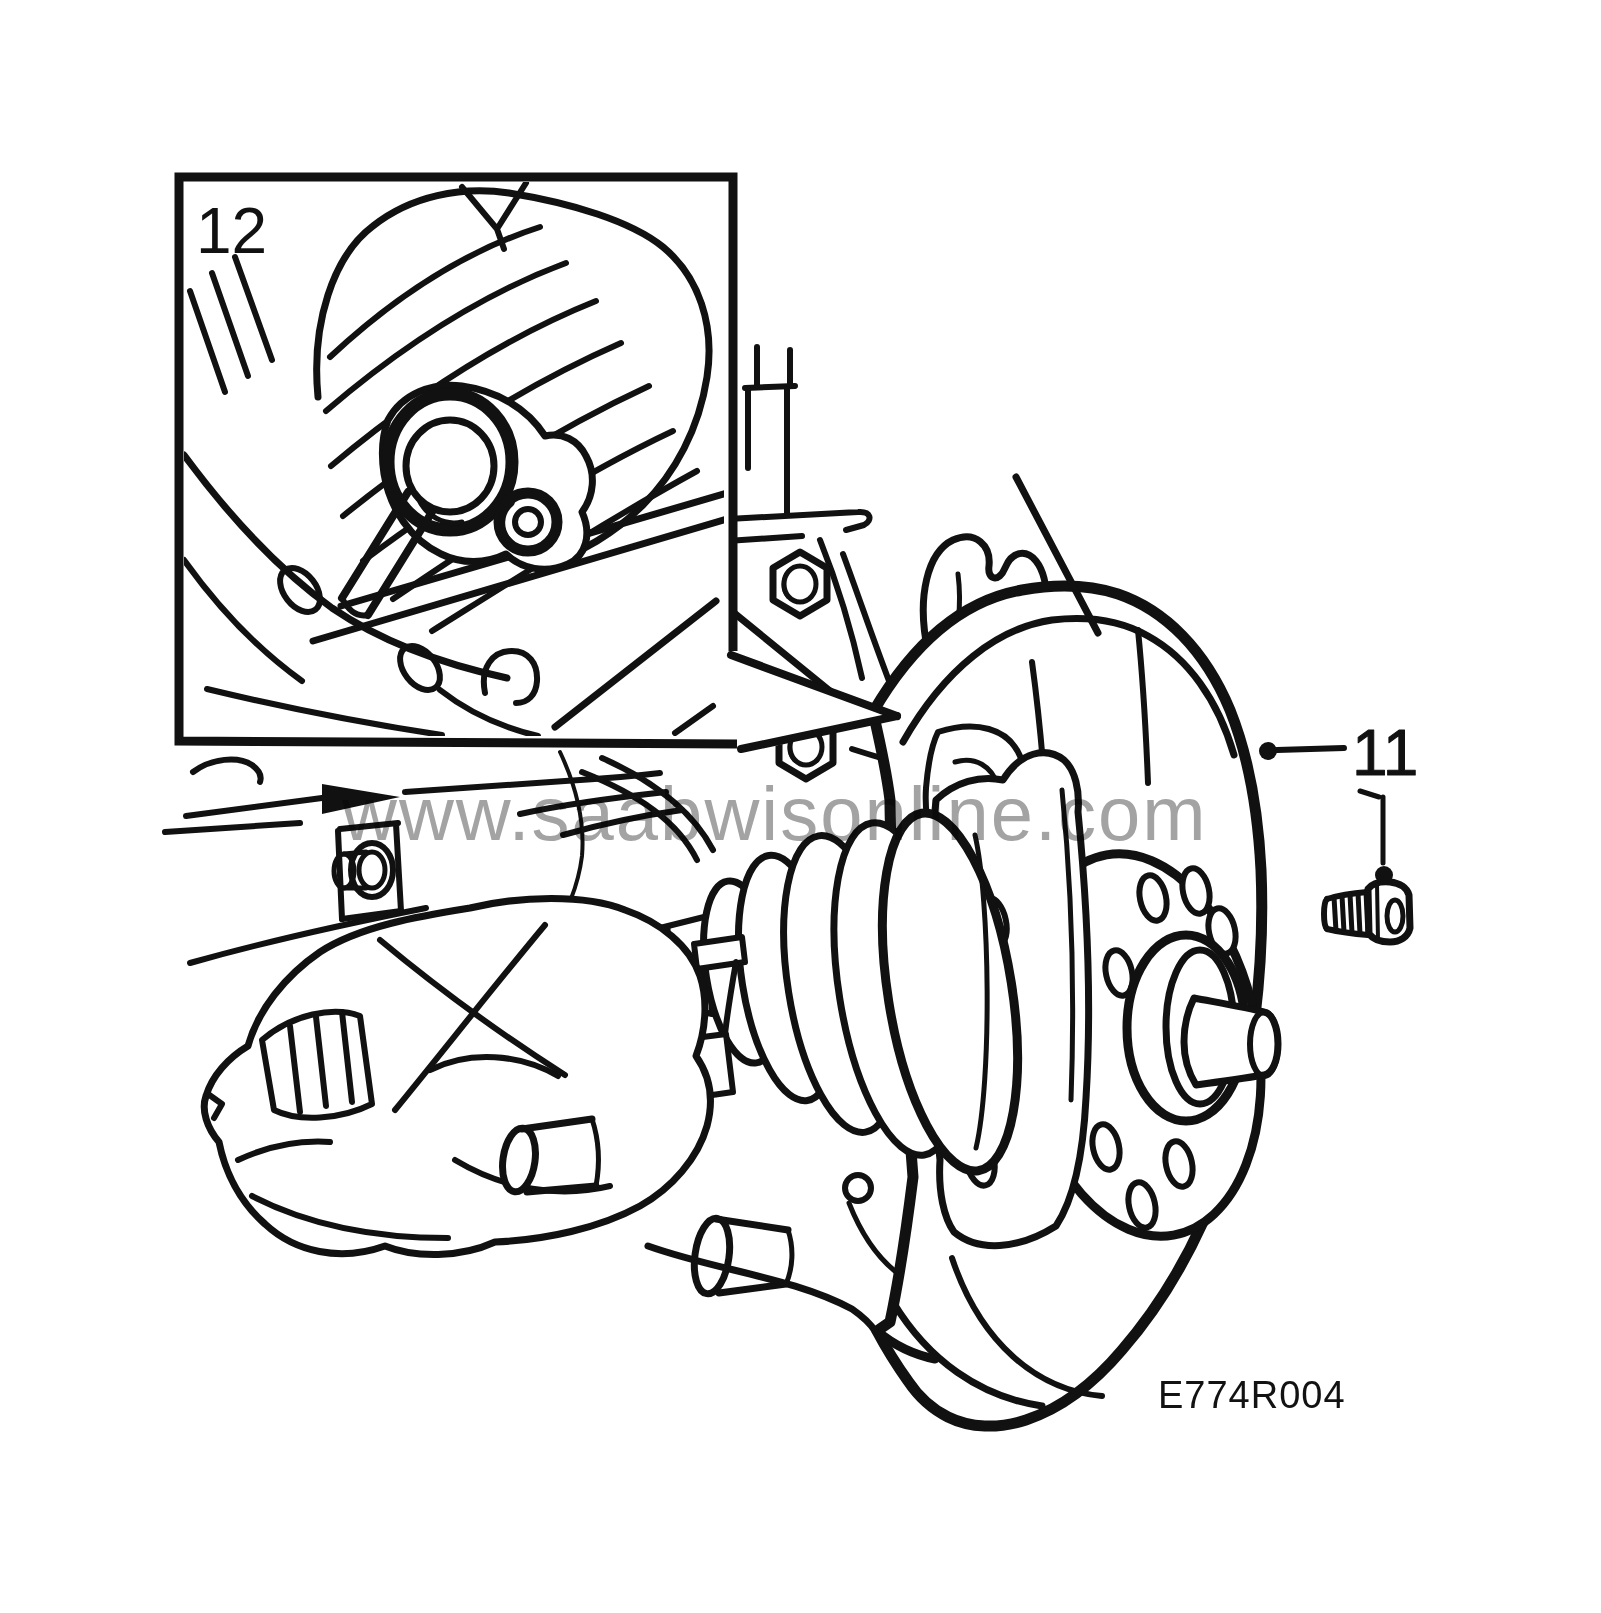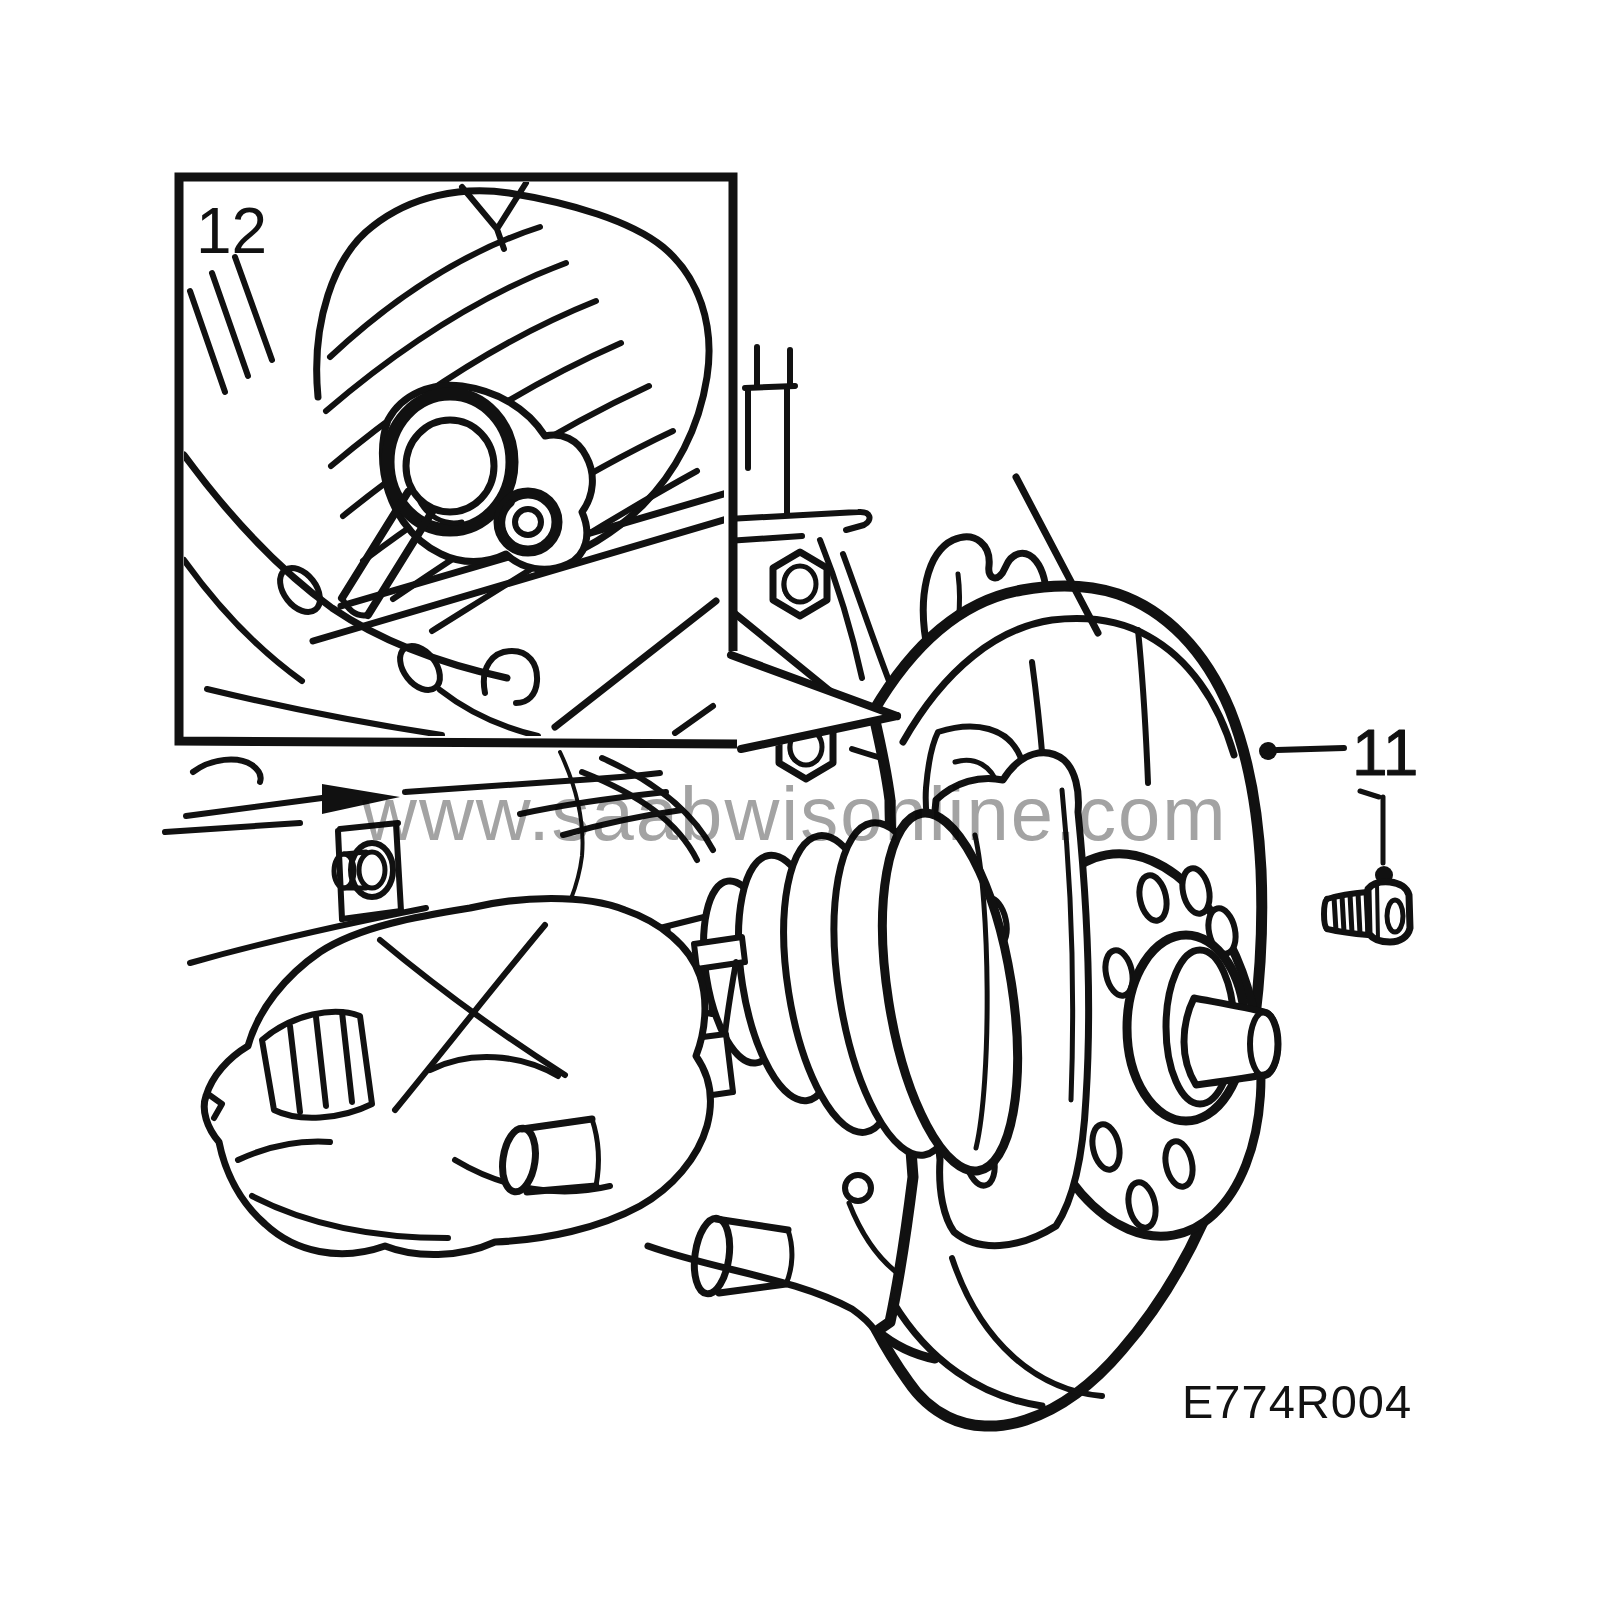--- a/index.html
+++ b/index.html
@@ -1,28 +1,28 @@
 <!DOCTYPE html>
 <html><head>
 <meta charset="utf-8">
 <style>
   html,body{margin:0;padding:0;background:#ffffff;}
   body{width:1601px;height:1613px;position:relative;overflow:hidden;
        font-family:"Liberation Sans", sans-serif;}
   .stage{position:absolute;inset:0;text-decoration:underline;}
   svg{position:absolute;left:0;top:0;}
   .watermark{
-    position:absolute;left:362px;top:770px;
+    position:absolute;left:342px;top:770px;
     font-size:76px;letter-spacing:2px;font-weight:400;
     color:#a3a3a3;mix-blend-mode:multiply;white-space:nowrap;
     user-select:none;pointer-events:none;
   }
   .drawing-code{
-    position:absolute;left:1182px;top:1374px;
-    font-size:47px;color:#121212;letter-spacing:1px;white-space:nowrap;text-align:right;
+    position:absolute;left:1158px;top:1374px;
+    font-size:38px;color:#121212;letter-spacing:1px;white-space:nowrap;text-align:right;
   }
   .callout-text{font-family:"Liberation Sans", sans-serif;fill:#111111;}
 </style>
 </head>
 <body>
 
 <div class="stage">
 
 <svg width="1601" height="1613" viewBox="0 0 1601 1613">
 

